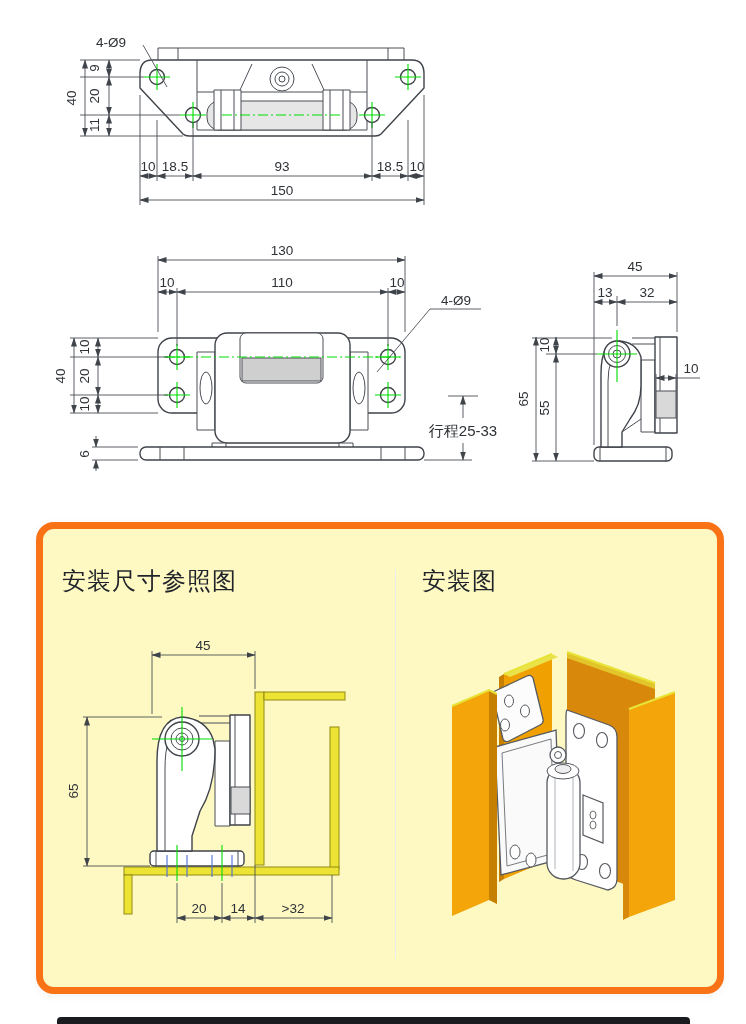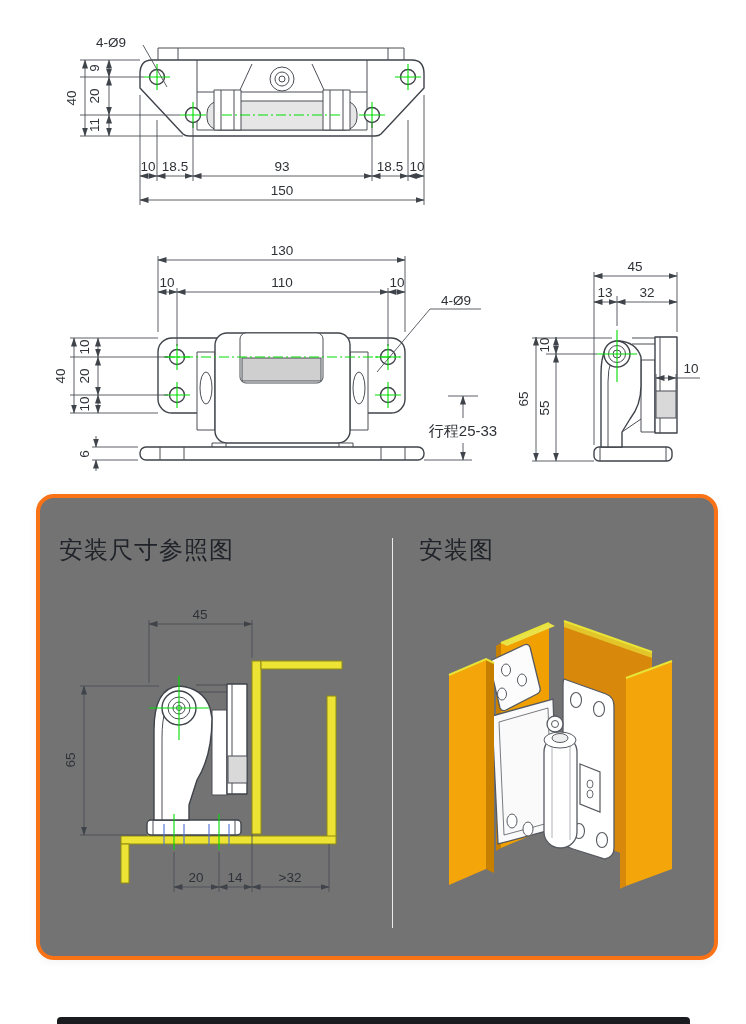--- a/index.html
+++ b/index.html
@@ -10,22 +10,22 @@
   .il{fill:none;stroke:#4a4e55;stroke-width:1;stroke-linejoin:round;}
   .ilw{fill:#ffffff;stroke:#4a4e55;stroke-width:1;stroke-linejoin:round;}
   .dl{fill:none;stroke:#4a4e55;stroke-width:0.9;}
   .gl{fill:none;stroke:#00dc00;stroke-width:1.1;}
   .gld{fill:none;stroke:#00dc00;stroke-width:1.1;stroke-dasharray:10 3 2 3;}
   .bl{fill:none;stroke:#4c6fd6;stroke-width:1.1;}
   .dt{font-size:13.5px;fill:#2e3237;text-anchor:middle;}
   .dtc{font-size:15px;fill:#2e3237;text-anchor:middle;}
   .gray{fill:#d9d9d9;stroke:#4a4e55;stroke-width:1;}
   .yel{fill:#ede335;stroke:#8f8c12;stroke-width:1;}
-  #card{position:absolute;left:36px;top:494px;width:674px;height:458px;background:#737373;
-        border:4px solid #f97316;border-radius:18px;box-shadow:0 2px 10px rgba(0,0,0,.05);}
+  #card{position:absolute;left:36px;top:522px;width:674px;height:458px;background:#fef9c3;
+        border:7px solid #f97316;border-radius:18px;box-shadow:0 2px 10px rgba(0,0,0,.05);}
   .panel-title{position:absolute;top:36px;font-size:24px;font-weight:500;color:#1f2329;letter-spacing:1px;}
   #divider{position:absolute;left:352px;top:40px;width:1px;height:390px;background:#ececec;}
   #bottom-bar{position:absolute;left:57px;top:1017px;width:633px;height:7px;background:#1a1b1f;
               border-radius:4px 4px 0 0;}
 </style>
 </head>
 <body>
 
 <div id="page">
 

